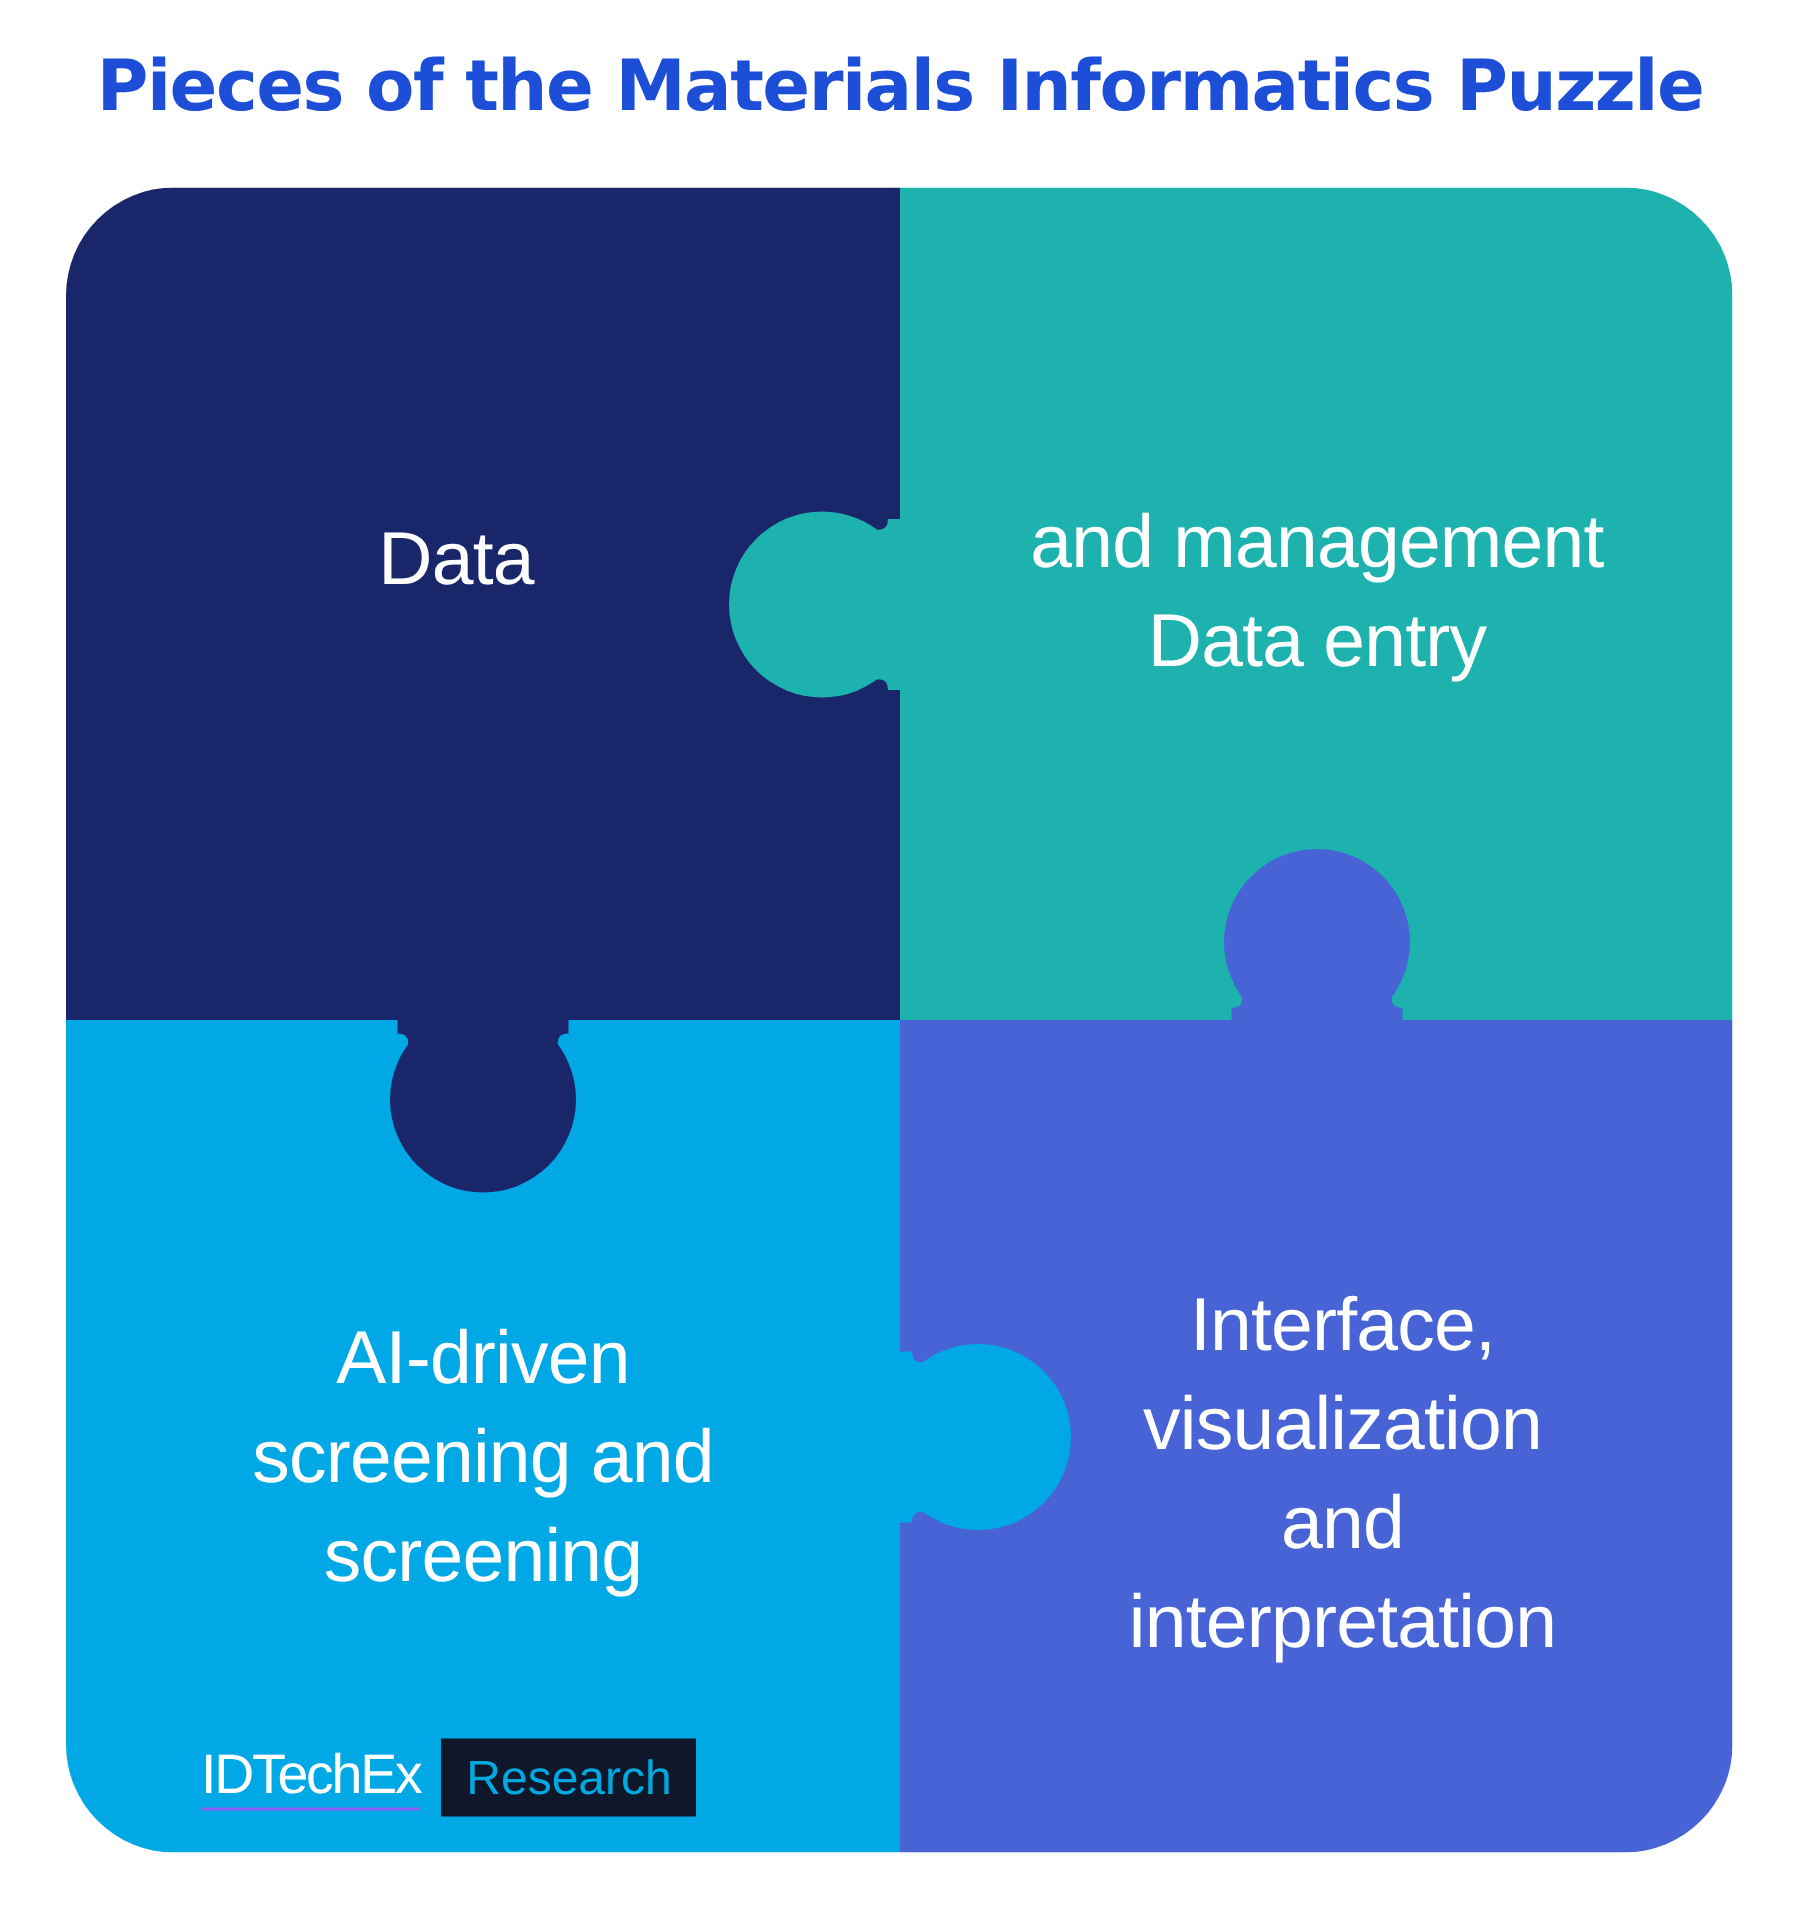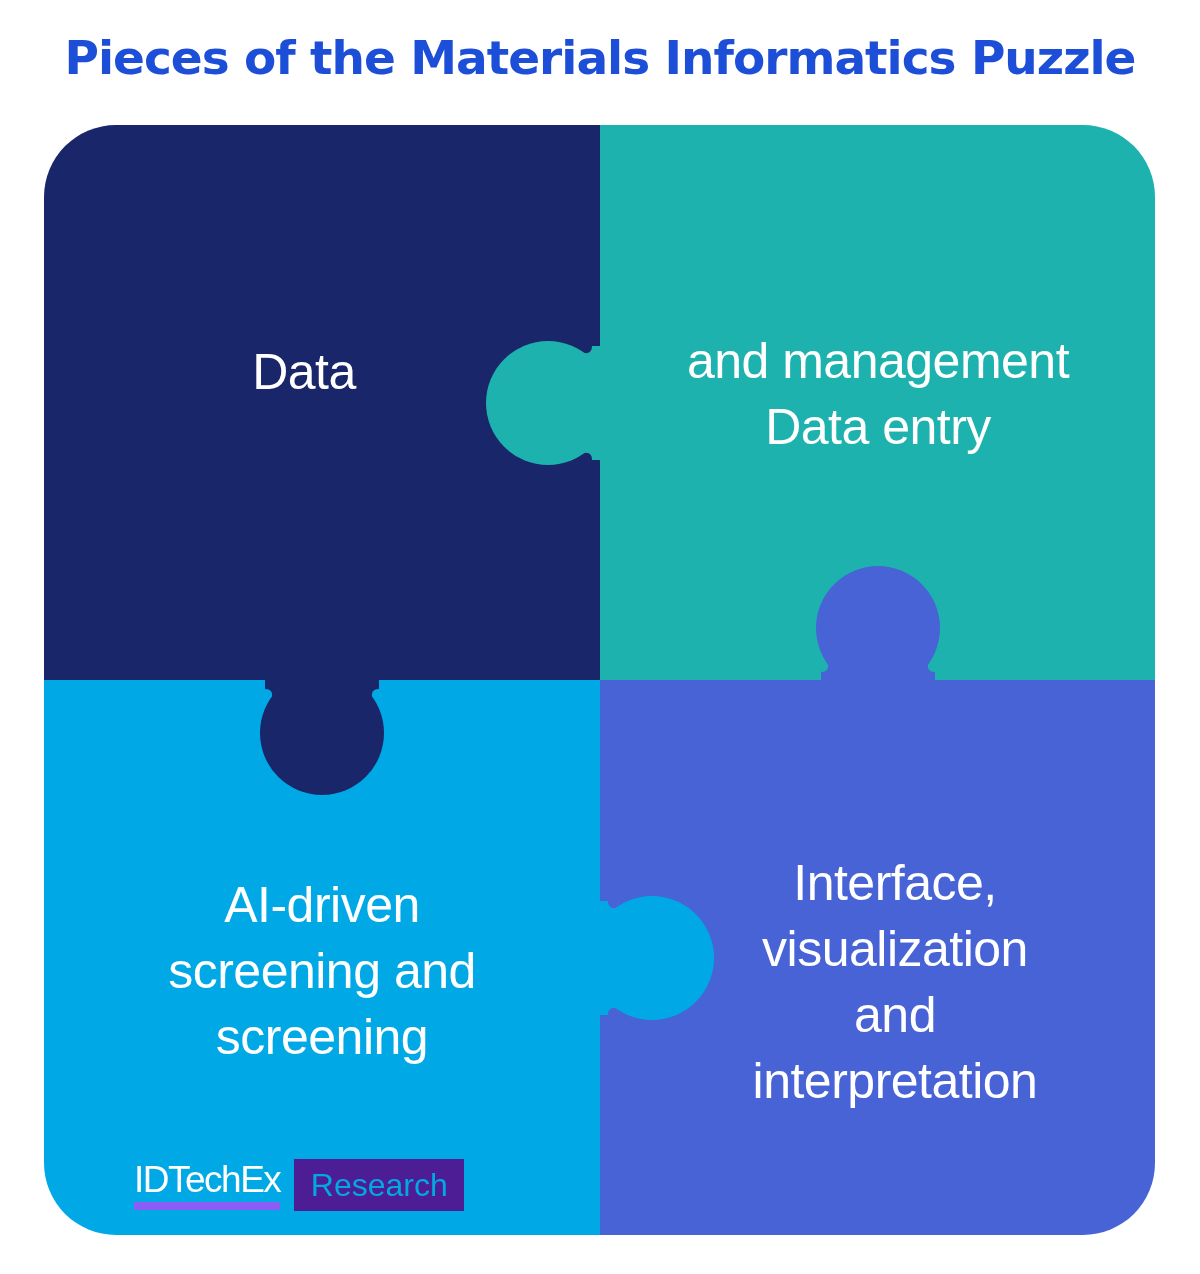--- a/index.html
+++ b/index.html
@@ -14,24 +14,24 @@
   svg.puzzle { position: absolute; left: 0; top: 0; }
   .label {
     position: absolute; color: #ffffff; text-align: center;
     font-family: Liberation Sans, sans-serif;
     font-weight: 500; font-size: 50px; line-height: 66px; letter-spacing: -0.5px;
   }
   .label span { display: block; white-space: nowrap; }
   .logo { position: absolute; left: 134px; top: 1159px; height: 52px; display: flex; align-items: center; }
   .logo-brand {
     color: #ffffff; font-family: "Liberation Sans", sans-serif; font-size: 37px; letter-spacing: -1.5px;
-    border-bottom: 8px solid #8b5cf6; line-height: 40px; padding-bottom: 2px; margin-right: 14px;
+    border-bottom: 2px solid #8b5cf6; line-height: 40px; padding-bottom: 2px; margin-right: 14px;
   }
   .logo-box {
-    background: #4c1d95; color: #00A9E0; font-family: "Liberation Sans", sans-serif; font-size: 32px;
+    background: #0f172a; color: #00A9E0; font-family: "Liberation Sans", sans-serif; font-size: 32px;
     height: 52px; line-height: 52px; padding: 0 14px; box-sizing: border-box; width: 170px; text-align: center;
   }
 </style>
 </head>
 <body>
 
 <div class="title">Pieces of the Materials Informatics Puzzle</div>
 
 <svg class="puzzle" width="1200" height="1274" viewBox="0 0 1200 1274" xmlns="http://www.w3.org/2000/svg">
   <defs>

